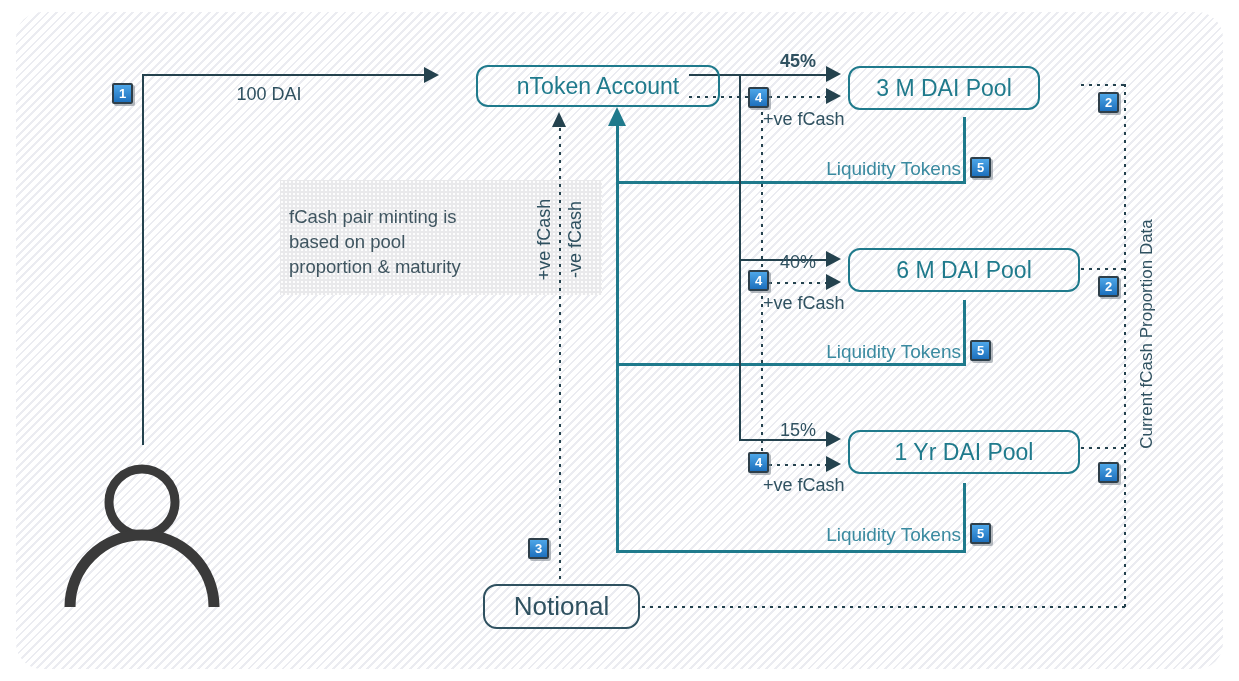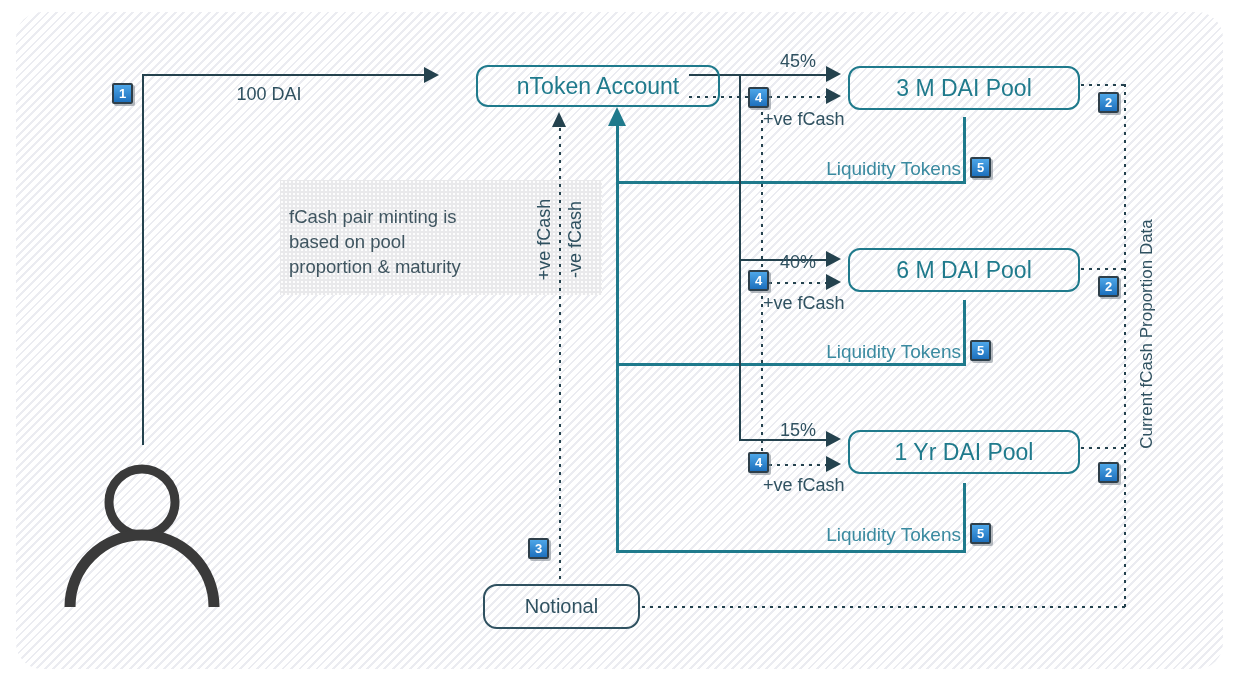--- a/index.html
+++ b/index.html
@@ -34,21 +34,21 @@
            border-left:7px solid transparent; border-right:7px solid transparent;
            border-bottom:15px solid var(--dark); }
   .arr-up-teal { position:absolute; width:0; height:0;
            border-left:9px solid transparent; border-right:9px solid transparent;
            border-bottom:19px solid var(--teal); }
 
   
   .node { position:absolute; border:2px solid var(--teal); border-radius:12px;
           color:var(--teal); font-size:23px; text-align:center; background:transparent; }
   .node-dark { position:absolute; border:2px solid var(--slate); border-radius:14px;
-          color:var(--slate); font-size:20px; text-align:center; background:transparent; }
+          color:var(--slate); font-size:26px; text-align:center; background:transparent; }
 
   
   .badge { position:absolute; width:21px; height:21px;
            border:2px solid var(--badge-border); border-radius:2px;
            background:linear-gradient(180deg, var(--badge-top), var(--badge-bottom));
            color:#ffffff; font-size:13px; font-weight:bold; line-height:17px; text-align:center;
            box-shadow:2px 2px 0 rgba(120,130,138,0.55); }
 
   .lbl  { position:absolute; color:var(--slate); font-size:18px; white-space:nowrap; }
   .liq  { position:absolute; color:var(--liquidity); font-size:19px; white-space:nowrap; text-align:right; }
@@ -108,21 +108,21 @@
 
   <div class="dh" style="left:1081px; top:84px; width:44px;"></div>
   <div class="dh" style="left:1081px; top:268px; width:44px;"></div>
   <div class="dh" style="left:1081px; top:447px; width:44px;"></div>
   <div class="dv" style="left:1124px; top:84px; height:524px;"></div>
   <div class="dh" style="left:642px; top:606px; width:484px;"></div>
 
   <div class="node" style="left:443px; top:65px; width:244px; height:42px; line-height:38px;margin-left:33px;">
     <span>nToken Account</span>
   </div>
-  <div class="node" style="left:848px; top:66px; width:232px; height:44px; line-height:40px;">
+  <div class="node" style="left:848px; top:66px; width:192px; height:44px; line-height:40px;">
     <span>3 M DAI Pool</span>
   </div>
   <div class="node" style="left:848px; top:248px; width:232px; height:44px; line-height:40px;">
     <span>6 M DAI Pool</span>
   </div>
   <div class="node" style="left:848px; top:430px; width:232px; height:44px; line-height:40px;">
     <span>1 Yr DAI Pool</span>
   </div>
   <div class="node-dark" style="left:483px; top:584px; width:157px; height:45px; line-height:41px;">
     <span>Notional</span>
@@ -135,21 +135,21 @@
   <div class="badge" style="left:1098px; top:92px;">2</div>
   <div class="badge" style="left:1098px; top:276px;">2</div>
   <div class="badge" style="left:1098px; top:462px;">2</div>
   <div class="badge" style="left:970px; top:157px;">5</div>
   <div class="badge" style="left:970px; top:340px;">5</div>
   <div class="badge" style="left:970px; top:523px;">5</div>
   <div class="badge" style="left:528px; top:538px;">3</div>
 
   <div class="lbl" style="left:226px; top:84px; width:86px; text-align:center;">100 DAI</div>
 
-  <div class="lbl" style="left:770px; top:51px;  width:56px; text-align:center;">45%</div>
+  <div class="lbl" style="left:770px; top:51px;  width:56px; text-align:center;font-weight:bold;">45%</div>
   <div class="lbl" style="left:770px; top:252px; width:56px; text-align:center;">40%</div>
   <div class="lbl" style="left:770px; top:420px; width:56px; text-align:center;">15%</div>
 
   <div class="lbl" style="left:763px; top:109px;">+ve fCash</div>
   <div class="lbl" style="left:763px; top:293px;">+ve fCash</div>
   <div class="lbl" style="left:763px; top:475px;">+ve fCash</div>
 
   <div class="liq" style="left:790px; top:158px; width:171px;">Liquidity Tokens</div>
   <div class="liq" style="left:790px; top:341px; width:171px;">Liquidity Tokens</div>
   <div class="liq" style="left:790px; top:524px; width:171px;">Liquidity Tokens</div>

